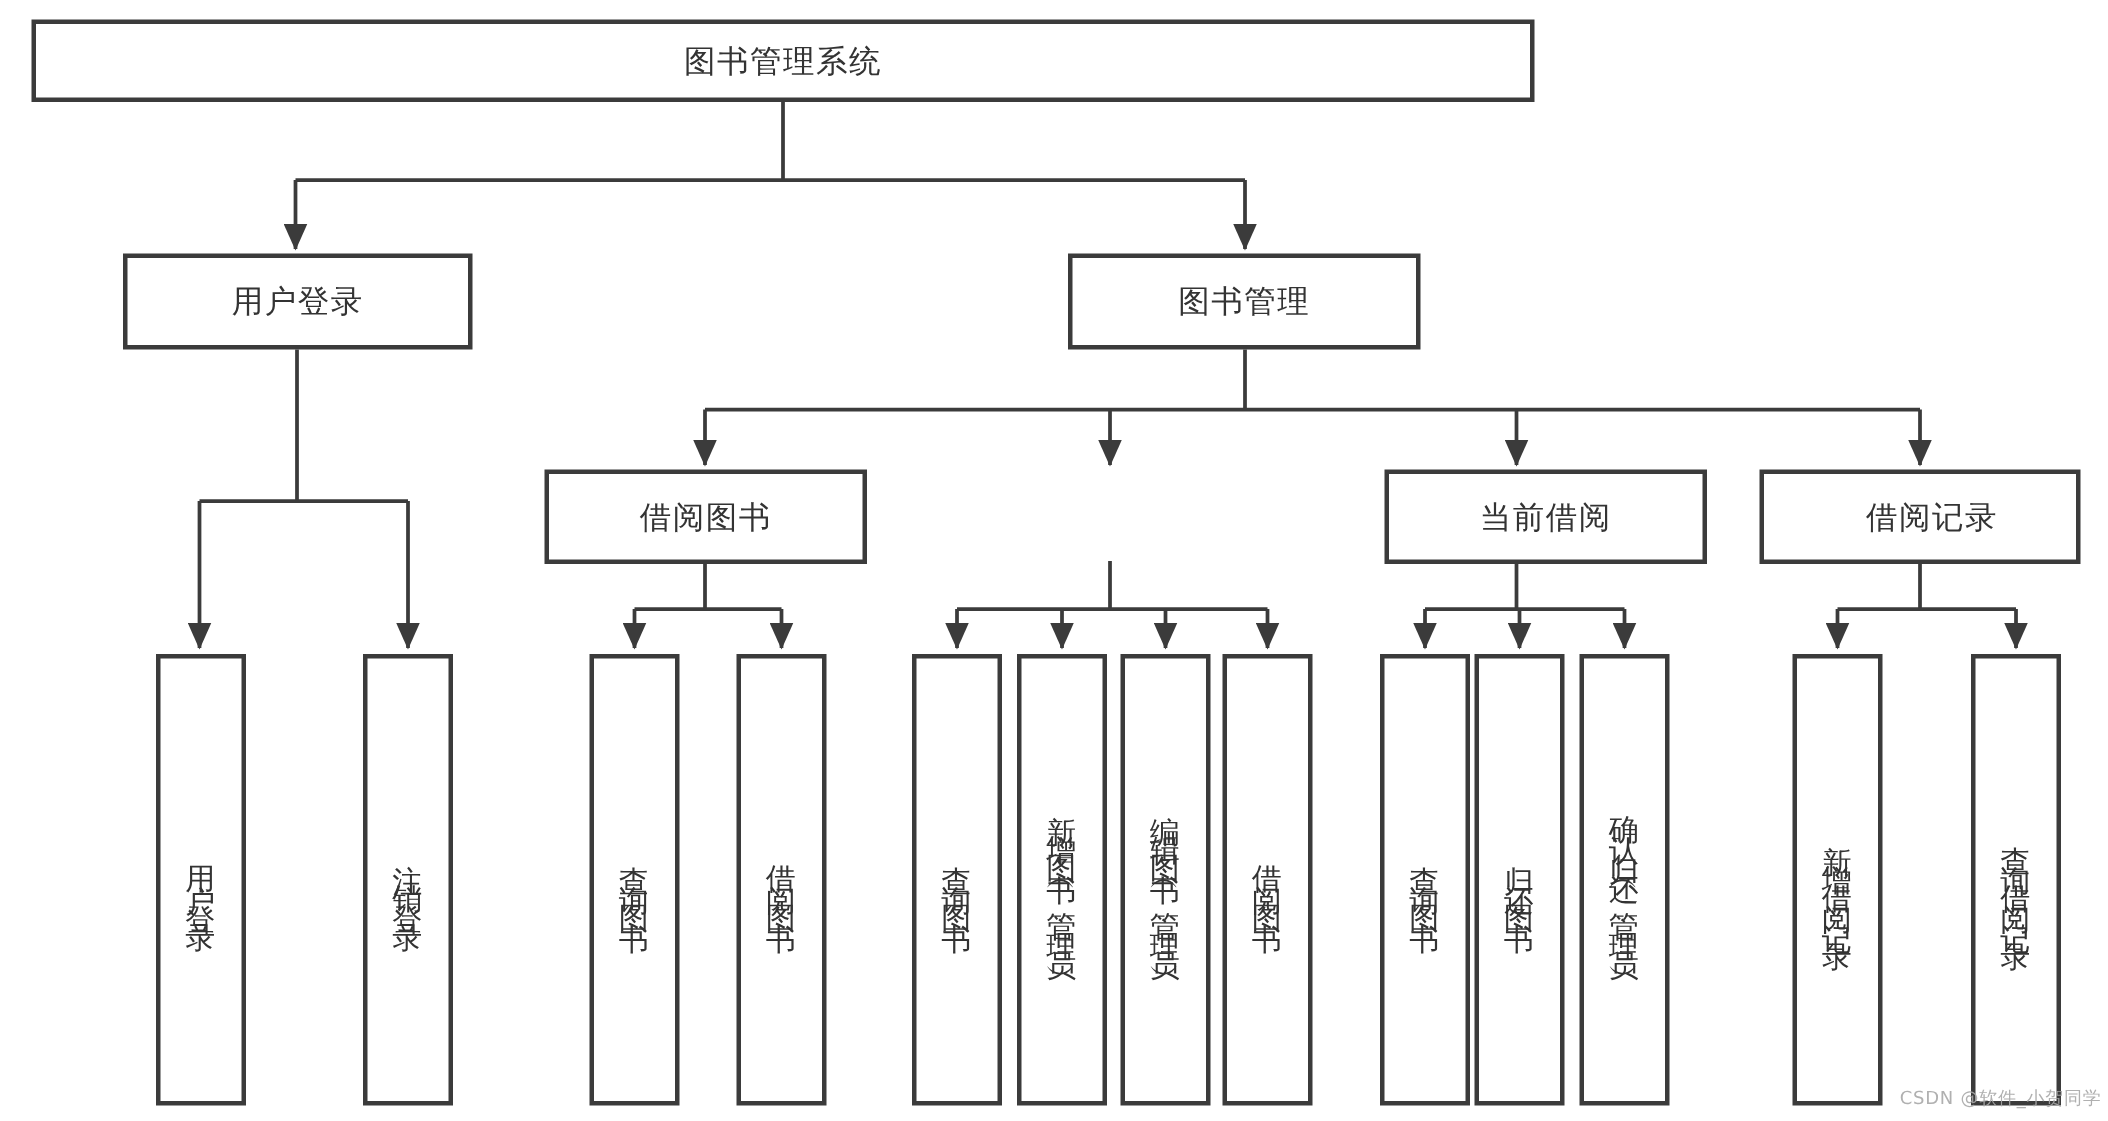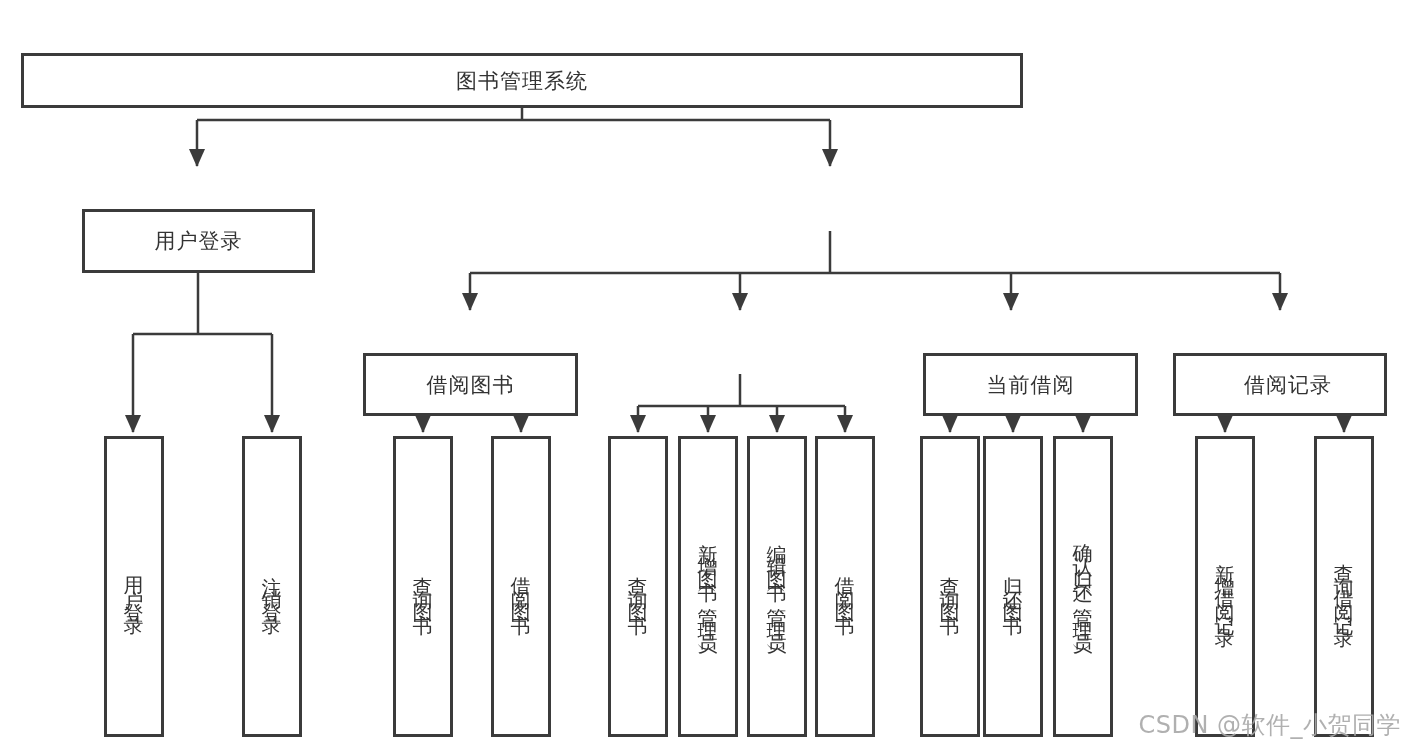--- a/index.html
+++ b/index.html
@@ -26,21 +26,20 @@
     box-sizing: border-box;
     border: 3px solid #3b3b3b;
     background: #ffffff;
     display: flex;
     align-items: center;
     justify-content: center;
     font-size: 21px;
     color: #333333;
     letter-spacing: 1px;
     white-space: nowrap;
-    margin-top: 40px;
   }
   .vbox {
     position: absolute;
     box-sizing: border-box;
     top: 436px;
     width: 60px;
     height: 301px;
     border: 3px solid #3b3b3b;
     background: #ffffff;
     display: flex;
@@ -50,21 +49,21 @@
     text-orientation: mixed;
     font-size: 20px;
     letter-spacing: 13px;
     color: #333333;
     line-height: 1;
   }
   #watermark {
     position: absolute;
     right: 4px;
     bottom: 6px;
-    font-size: 24px;
+    font-size: 12px;
     color: #a8a8a8;
     letter-spacing: 0.5px;
     opacity: 0.9;
     z-index: 10;
     white-space: nowrap;
   }
 </style>
 </head>
 <body>
 
@@ -120,20 +119,23 @@
     </g>
   </svg>
 
   <div class="hbox" style="left:21px; top:13px; width:1002px; height:55px;">
     <span>图书管理系统</span>
   </div>
 
   <div class="hbox" style="left:82px; top:169px; width:233px; height:64px;">
     <span>用户登录</span>
   </div>
+  <div class="hbox" style="left:712px; top:169px; width:235px; height:64px;">
+    <span>图书管理</span>
+  </div>
 
   <div class="hbox" style="left:363px; top:313px; width:215px; height:63px;">
     <span>借阅图书</span>
   </div>
   <div class="hbox" style="left:923px; top:313px; width:215px; height:63px;">
     <span>当前借阅</span>
   </div>
   <div class="hbox" style="left:1173px; top:313px; width:214px; height:63px;padding-left:16px;">
     <span>借阅记录</span>
   </div>

